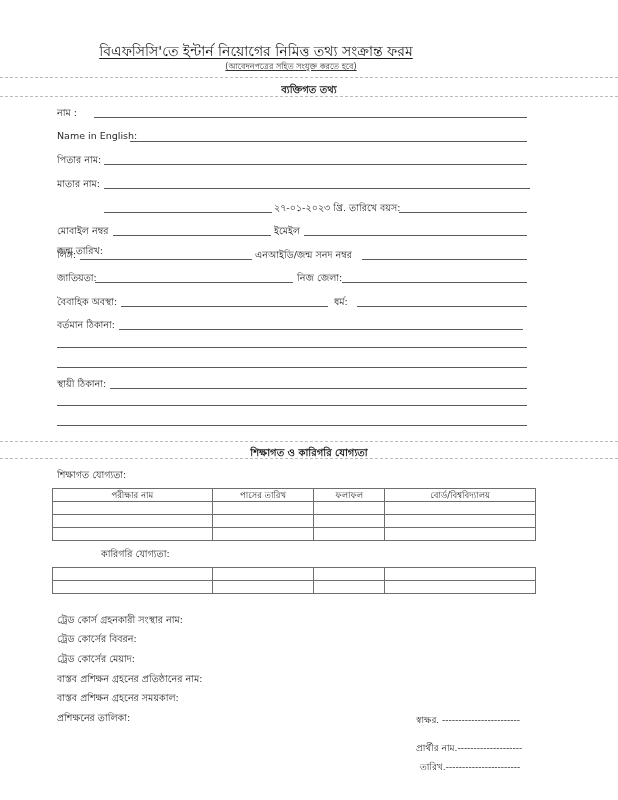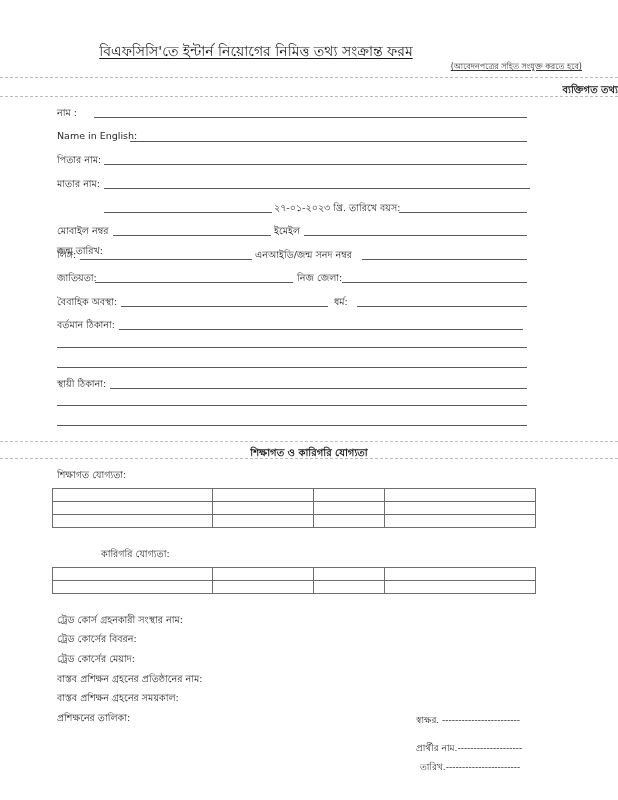--- a/index.html
+++ b/index.html
@@ -2,41 +2,41 @@
 <html><head>
 <meta charset="utf-8">
 <style>
   * { box-sizing: border-box; margin: 0; padding: 0; }
   html, body { width: 618px; height: 800px; background: #ffffff; overflow: hidden; }
   body { position: relative; font-family: "DejaVu Sans", "Liberation Sans", sans-serif; color: #222; }
 
   .abs { position: absolute; white-space: nowrap; }
 
   .title { left: 0; width: 512px; top: 40px; text-align: center; font-size: 14px; font-weight: normal; text-decoration: underline; text-underline-offset: 2px; color: #1a1a1a; }
-  .subtitle { left: 0; width: 582px; top: 60px; text-align: right; font-size: 8px; text-decoration: underline; color: #333; }
+  .subtitle { left: 0; width: 582px; top: 60px; text-align: center; font-size: 8px; text-decoration: underline; color: #333; }
 
   .rule { position: absolute; left: 0; width: 618px; height: 0; border-top: 1px dashed #bcbcbc; }
   .section-title { left: 0; width: 618px; text-align: center; font-size: 10px; font-weight: bold; color: #1a1a1a; }
 
   .lbl { font-size: 9.5px; color: #2a2a2a; }
   .line { position: absolute; height: 0; border-top: 1px solid #5a5a5a; }
 
   table.grid { position: absolute; border-collapse: collapse; font-size: 8.5px; color: #2a2a2a; }
   table.grid td, table.grid th { border: 1px solid #6e6e6e; height: 13px; font-weight: normal; text-align: center; padding: 0 2px; line-height: 11px; }
 
   .sig { font-size: 9px; color: #2a2a2a; }
 </style>
 </head>
 <body>
 
 <div class="abs title">বিএফসিসি'তে ইন্টার্ন নিয়োগের নিমিত্ত তথ্য সংক্রান্ত ফরম</div>
 <div class="abs subtitle">(আবেদনপত্রের সহিত সংযুক্ত করতে হবে)</div>
 
 <div class="rule" style="top:77px;"></div>
-<div class="abs section-title" style="top:82px;text-align:right;">ব্যক্তিগত তথ্য</div>
+<div class="abs section-title" style="top:82px;">ব্যক্তিগত তথ্য</div>
 <div class="rule" style="top:96px;"></div>
 
 <div class="abs lbl" style="left:57px; top:106px;">নাম :</div>
 <div class="line" style="left:94px; width:433px; top:117px;"></div>
 
 <div class="abs lbl" style="left:57px; top:130px;">Name in English:</div>
 <div class="line" style="left:130px; width:397px; top:141px;"></div>
 
 <div class="abs lbl" style="left:57px; top:153px;">পিতার নাম:</div>
 <div class="line" style="left:104px; width:423px; top:164px;"></div>
@@ -85,20 +85,26 @@
 
 <div class="abs lbl" style="left:57px; top:468px;">শিক্ষাগত যোগ্যতা:</div>
 <table class="grid" style="left:52px; top:488px; width:484px;">
   <colgroup>
       <col style="width:160px">
       <col style="width:102px">
       <col style="width:71px">
       <col style="width:151px">
     </colgroup>
   <tbody>
+      <tr>
+    <th>পরীক্ষার নাম</th>
+    <th>পাসের তারিখ</th>
+    <th>ফলাফল</th>
+    <th>বোর্ড/বিশ্ববিদ্যালয়</th>
+  </tr>
   <tr>
     <td></td>
     <td></td>
     <td></td>
     <td></td>
   </tr>
   <tr>
     <td></td>
     <td></td>
     <td></td>

